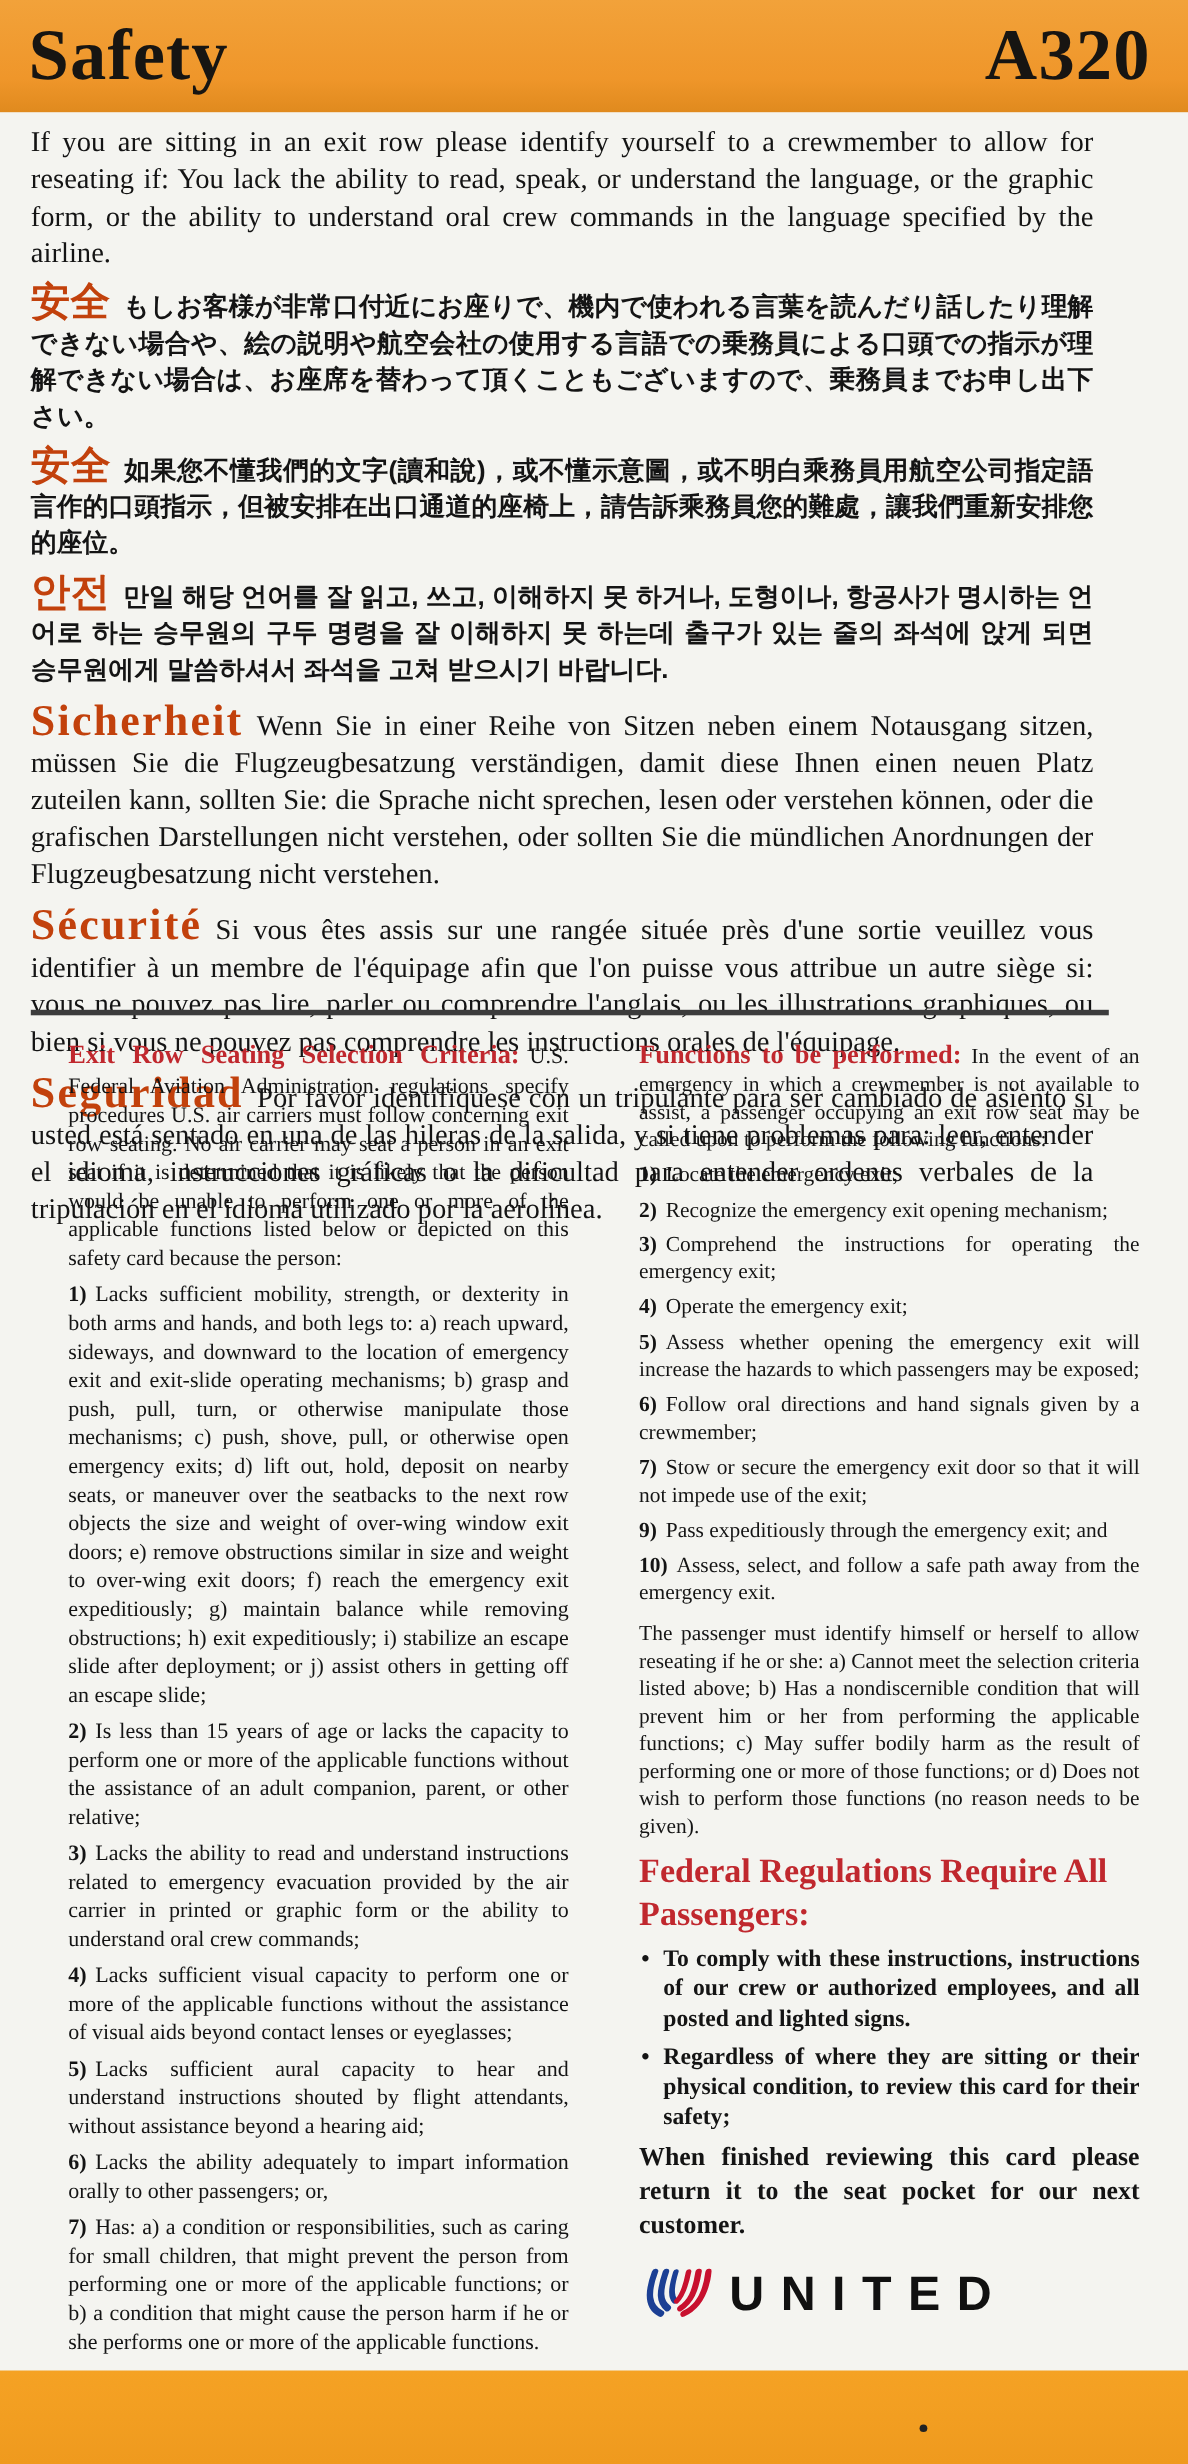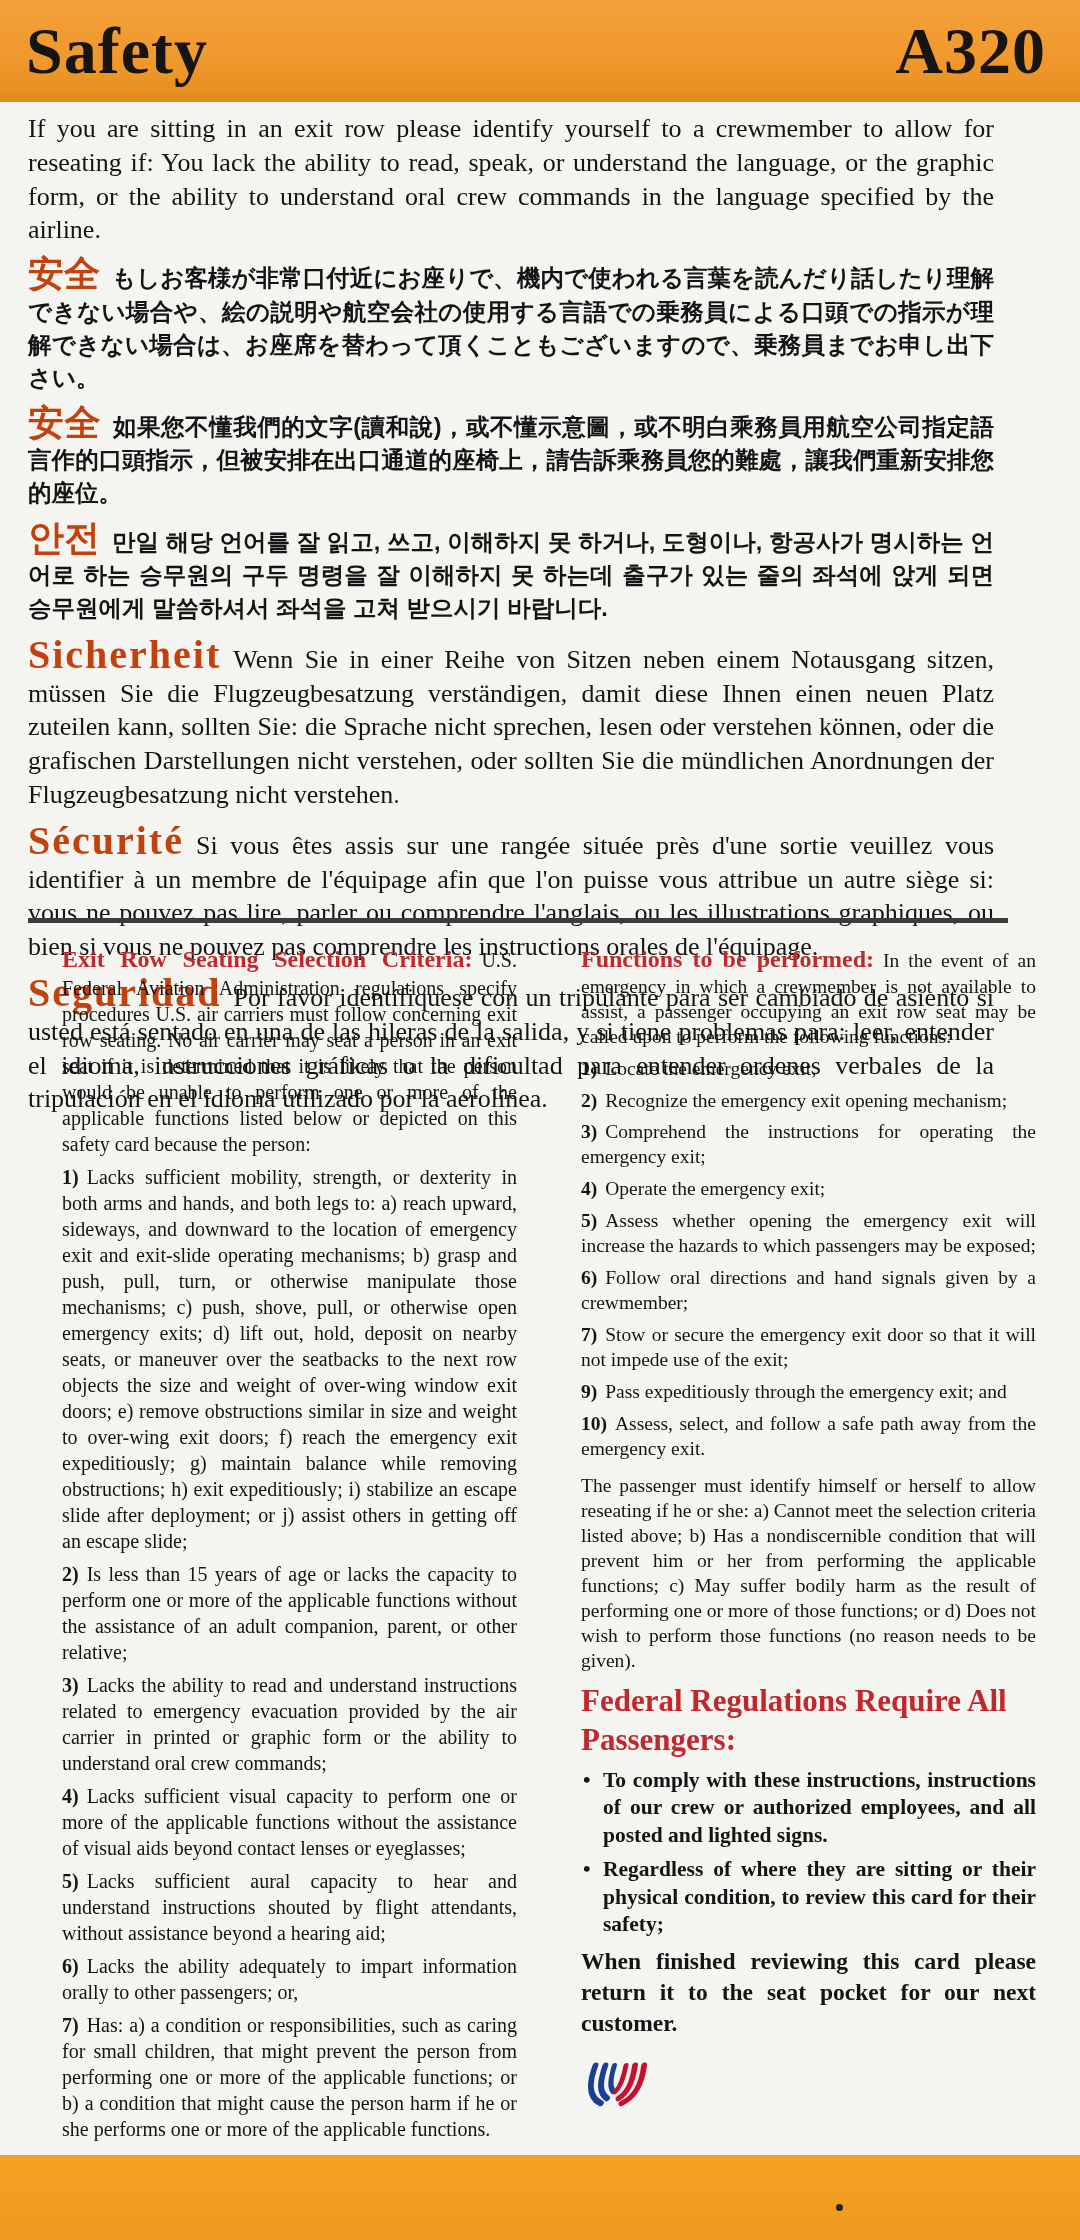--- a/index.html
+++ b/index.html
@@ -258,20 +258,21 @@
         <svg class="tulip" width="66" height="58" viewBox="0 0 80 62">
           <g transform="translate(10,4) skewX(-14)" fill="none" stroke-linecap="round">
             <path d="M8 2 C5 26 10 41 26 48" stroke="#1B3F94" stroke-width="7"></path>
             <path d="M20 2 C18 24 21 35 32 42" stroke="#1B3F94" stroke-width="7"></path>
             <path d="M31 2 C30 20 32 29 38 34" stroke="#1B3F94" stroke-width="6"></path>
             <path d="M45 2 C46 20 44 29 40 34" stroke="#C8102E" stroke-width="6"></path>
             <path d="M56 2 C58 24 55 35 46 42" stroke="#C8102E" stroke-width="7"></path>
             <path d="M67 2 C70 26 65 41 51 48" stroke="#C8102E" stroke-width="7"></path>
           </g>
         </svg>
+        <div class="wordmark">UNITED</div>
       </div>
     </div>
   </div>
 
   <div class="edge-strip"></div>
 
   <div class="band-bottom"></div>
   <div class="print-dot"></div>
 
 </div>

